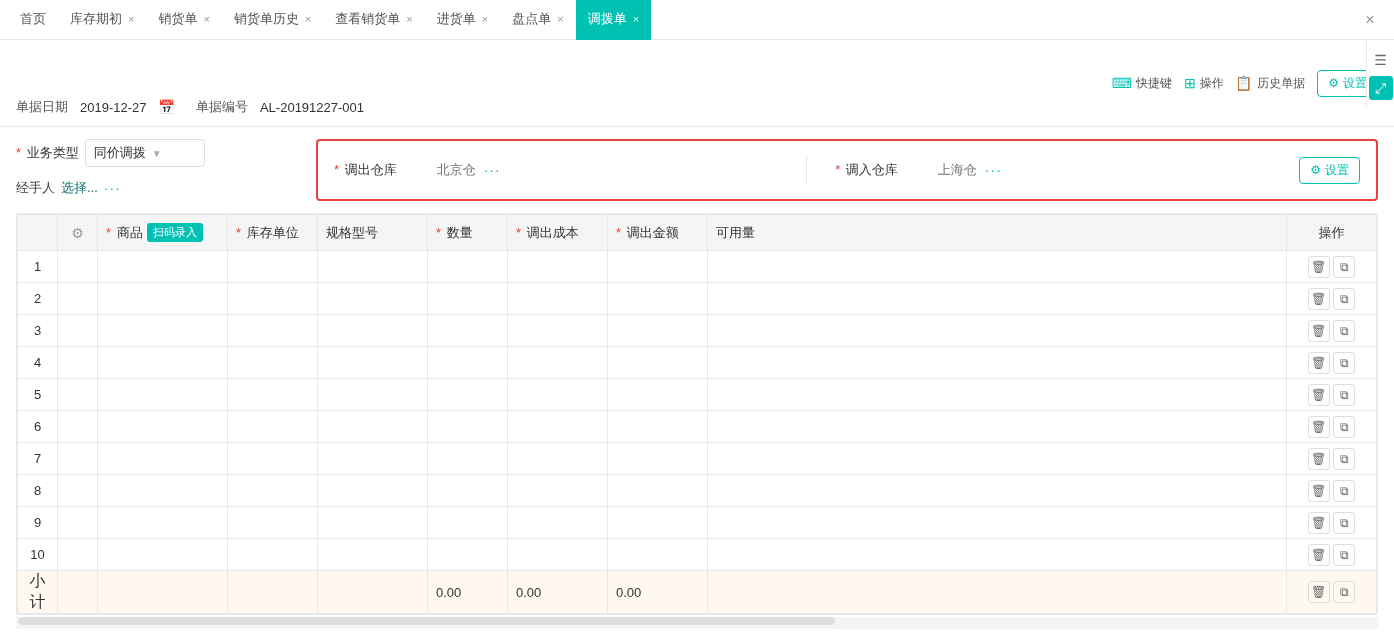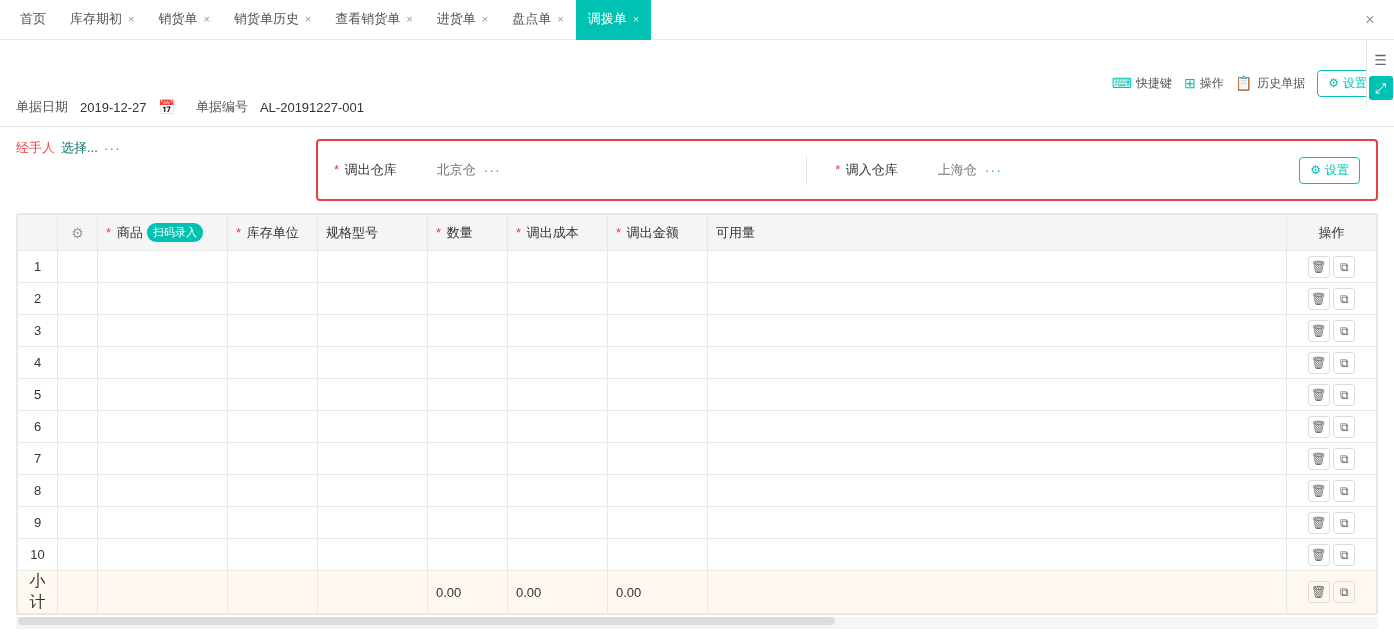--- a/index.html
+++ b/index.html
@@ -117,21 +117,21 @@
       align-items: center;
       gap: 20px;
     }
     .form-field {
       display: flex;
       align-items: center;
       gap: 6px;
     }
     .field-label {
       font-size: 13px;
-      color: #ef4444;
+      color: #404040;
     }
     .required-star { color: #e84040; margin-right: 2px; }
     .field-value {
       color: #737373;
       font-size: 13px;
       margin-left: 32px;
     }
     .dropdown-select {
       display: flex;
       align-items: center;
@@ -199,21 +199,21 @@
       font-size: 13px;
       color: #333;
     }
     .data-table tr:last-child td { background: #fff8f0; }
     .col-index { width: 40px; text-align: center; }
 
     .scan-btn {
       background: #00c2b2;
       color: #fff;
       border: none;
-      border-radius: 9px;
+      border-radius: 3px;
       padding: 2px 6px;
       font-size: 11px;
       cursor: pointer;
       white-space: nowrap;
     }
     .goods-header {
       display: flex;
       align-items: center;
       gap: 4px;
     }
@@ -346,20 +346,30 @@
     </div>
     <div class="settings-btn">
       <span>⚙</span>
       <span>设置</span>
     </div>
   </div>
 </div>
 
 <div class="form-section">
   <div class="form-left">
+    <div class="form-field">
+      <span>
+        <span class="required-star">*</span>
+        <span>业务类型</span>
+      </span>
+      <div class="dropdown-select">
+        <span>同价调拨</span>
+        <span class="dropdown-arrow">▼</span>
+      </div>
+    </div>
     <div class="form-field person-field">
       <span class="field-label">经手人</span>
       <span class="person-placeholder">选择...</span>
       <span class="more-btn">···</span>
     </div>
   </div>
 
   <div class="form-right">
     <div class="warehouse-field">
       <span>

